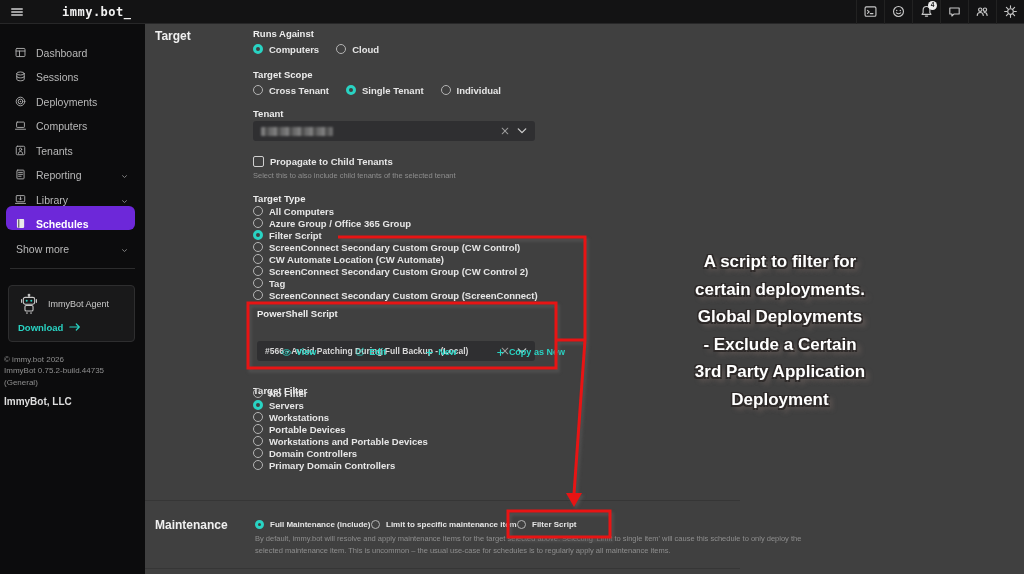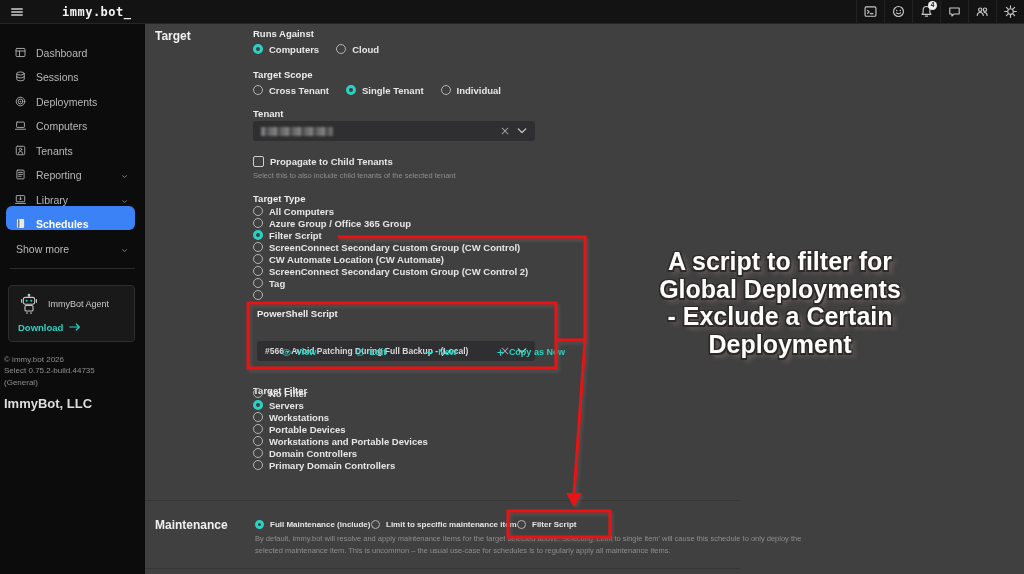--- a/index.html
+++ b/index.html
@@ -25,31 +25,31 @@
 
   
   .sidebar { position:absolute; left:0; top:24px; width:145px; height:550px;
              background:#0c0c0d; padding-top:10px; z-index:10; }
   .nav-item { height:24.5px; display:flex; align-items:flex-end; gap:9px;
               margin:0 10px 0 6px; padding:0 6px 0 8px; border-radius:6px;
               color:#b9b9b9; font-size:10.5px; cursor:pointer; }
   .nav-item .nav-ic { width:13px; height:13px; display:flex; color:#a8a8a8; flex:none; }
   .nav-item .nav-lb { white-space:nowrap; }
   .nav-item .nav-ch { margin-left:auto; width:9px; height:9px; color:#8a8a8a; display:flex; }
-  .nav-item.sel { background:#3b82f6; color:#ffffff; font-weight:bold; }
+  .nav-item.sel { background:#6d28d9; color:#ffffff; font-weight:bold; }
   .nav-item.sel .nav-ic { color:#eaeaea; }
   .side-divider { border:none; border-top:1px solid #2c2c2d; margin:13px 10px 0 10px; }
   .agent-card { margin:16px 10px 0 8px; background:#19191a; border:1px solid #2e2e2f;
                 border-radius:4px; padding:7px 9px 8px 9px; }
   .agent-top { display:flex; align-items:center; gap:8px; color:#c9c9c9; font-size:9px; }
   .agent-top .bot { width:22px; height:22px; color:#c9c9c9; flex:none; }
   .dl-link { margin-top:7px; display:flex; align-items:center; gap:6px; color:var(--accent,#29d3c3);
              font-size:9.5px; font-weight:bold; cursor:pointer; }
   .side-foot { margin:12px 10px 0 4px; font-size:8px; color:#8f8f8f; line-height:1.45; }
-  .side-foot .company { margin-top:7px; font-size:13px; font-weight:bold; color:#dedede; }
+  .side-foot .company { margin-top:7px; font-size:10px; font-weight:bold; color:#dedede; }
 
   
   .main { position:absolute; left:145px; top:24px; width:879px; height:550px;
           background:#404040; }
   .sec-head { position:absolute; font-size:12px; font-weight:bold; color:#f0f0f0; }
   .grp-label { font-size:9.5px; font-weight:bold; color:#ededed; white-space:nowrap; }
   .abs { position:absolute; }
 
   .radio-row { display:flex; align-items:center; gap:6px; height:12px; cursor:pointer; }
   .radio-list .radio-row { height:12px; }
@@ -75,21 +75,21 @@
   .divider { position:absolute; left:0; width:595px; border-top:1px solid #363636; }
 
   .maint-radio .rl { font-size:8px; }
   .maint-radio .rb { width:9px; height:9px; }
   .maint-radio .rb.sel { border-width:3px; }
   .maint-help { font-size:7.5px; color:#8e8e8e; line-height:11.5px; white-space:nowrap; }
 
   
   .anno-svg { position:absolute; left:0; top:0; width:879px; height:550px; z-index:6; pointer-events:none; }
   .anno-text { position:absolute; left:450px; top:224px; width:370px; text-align:center; z-index:7;
-               font-size:25px; font-weight:bold; line-height:27.5px; color:#ffffff;
+               font-size:17px; font-weight:bold; line-height:27.5px; color:#ffffff;
                text-shadow:-1.5px -1.5px 0 #2e2a29, 1.5px -1.5px 0 #2e2a29,
                            -1.5px 1.5px 0 #2e2a29, 1.5px 1.5px 0 #2e2a29,
                            4px 4px 5px rgba(150,125,118,.55); }
   svg { display:block; width:100%; height:100%; }
   .ic { stroke:currentColor; fill:none; stroke-width:1.2; stroke-linecap:round; stroke-linejoin:round; }
 </style>
 </head>
 <body>
 
 <div class="screen">
@@ -275,21 +275,21 @@
         <span style="width:12px;height:10px;display:flex;">
           <svg viewBox="0 0 14 10" class="ic" style="stroke-width:1.4">
               <path d="M1 5h11M8.5 1.5 12 5 8.5 8.5"></path>
             </svg>
         </span>
       </div>
     </div>
 
     <div class="side-foot">
       <div>© immy.bot 2026</div>
-      <div>Select 0.75.2-build.44735</div>
+      <div>ImmyBot 0.75.2-build.44735</div>
       <div>(General)</div>
       <div class="company">ImmyBot, LLC</div>
     </div>
   </aside>
 
   <main class="main">
 
     <div class="sec-head" style="left:10px; top:5px;">Target</div>
 
     <div class="abs grp-label" style="left:108px; top:4px;">Runs Against</div>
@@ -368,20 +368,21 @@
       <div class="radio-row">
           <span class="rb"></span>
           <span class="rl">ScreenConnect Secondary Custom Group (CW Control 2)</span>
         </div>
       <div class="radio-row">
           <span class="rb"></span>
           <span class="rl">Tag</span>
         </div>
       <div class="radio-row">
           <span class="rb"></span>
+          <span class="rl">ScreenConnect Secondary Custom Group (ScreenConnect)</span>
         </div>
     </div>
 
     <div class="abs grp-label" style="left:112px; top:284px;">PowerShell Script</div>
     <div class="abs select" style="left:112px; top:297px; width:278px;">
       <span class="val">#566 - Avoid Patching During Full Backup - (Local)</span>
       <span class="controls">
         <span style="width:8px;height:8px;display:flex;">
           <svg viewBox="0 0 10 10" class="ic" style="stroke-width:1.3">
               <path d="M1.5 1.5l7 7M8.5 1.5l-7 7"></path>
@@ -489,19 +490,21 @@
       <g stroke="#e81414" stroke-width="3" fill="none" filter="drop-shadow(2px 3px 1.5px rgba(95,95,95,.55))">
         <path d="M193 213 H440 V316 M412 316 H440 M440 316 L429 470"></path>
         <rect x="103" y="279" width="308" height="65"></rect>
         <rect x="363" y="487" width="102" height="26"></rect>
       </g>
       <polygon points="421,469 437,469 429,483" fill="#e81414" filter="drop-shadow(2px 2px 1.5px rgba(95,95,95,.55))"></polygon>
     </svg>
 
     <div class="anno-text">
       <div>A script to filter for</div>
+      <div>certain deployments.</div>
       <div>Global Deployments</div>
       <div>- Exclude a Certain</div>
+      <div>3rd Party Application</div>
       <div>Deployment</div>
     </div>
 
   </main>
 </div>
 
 </body></html>

